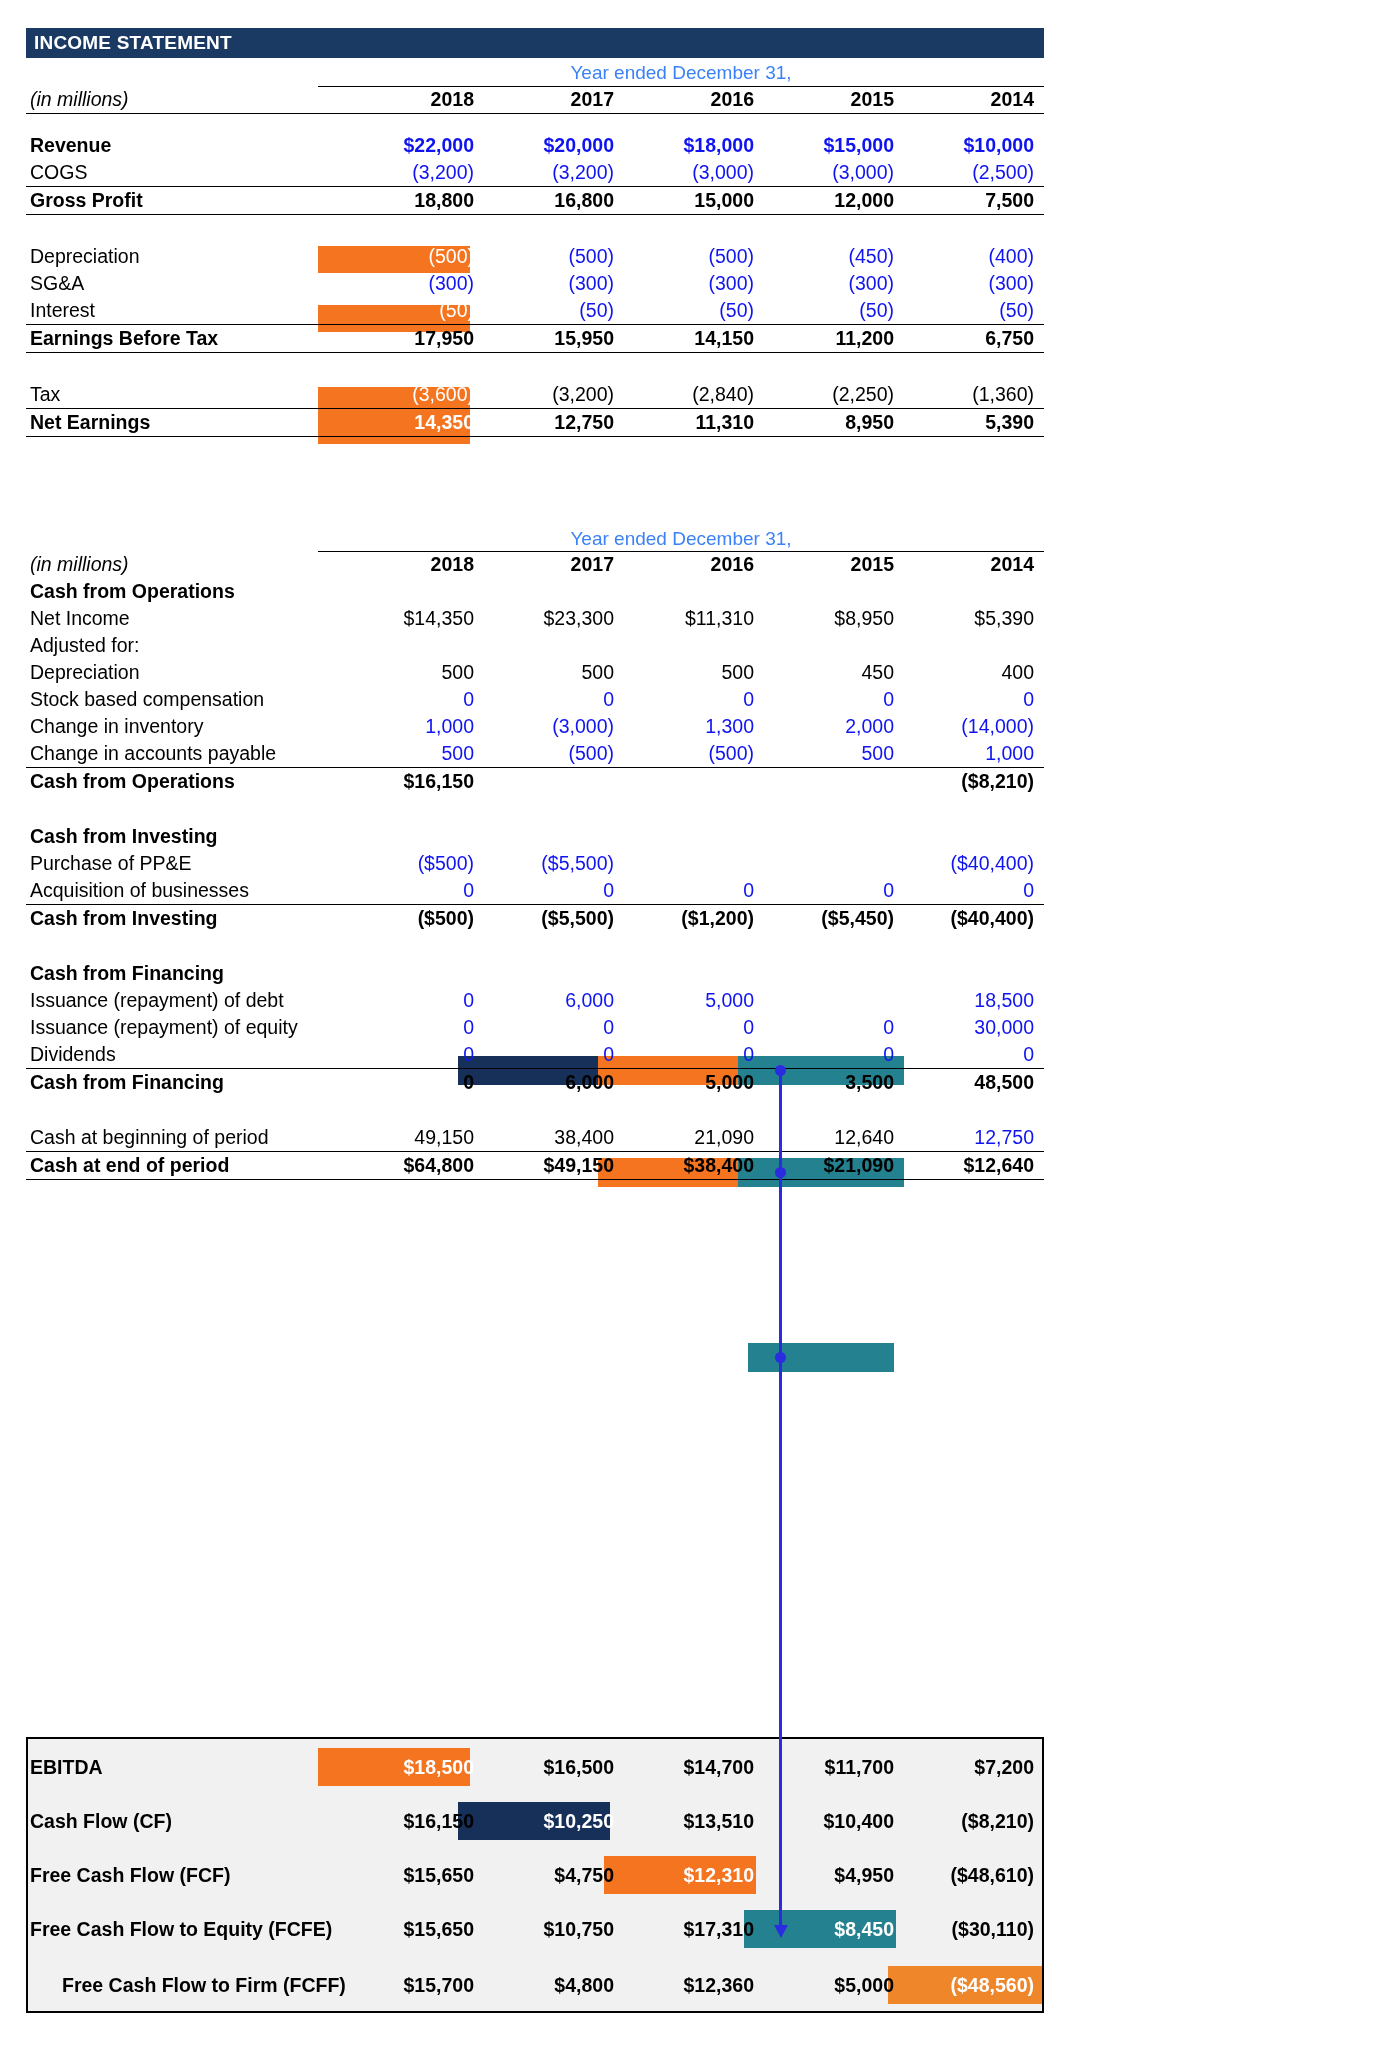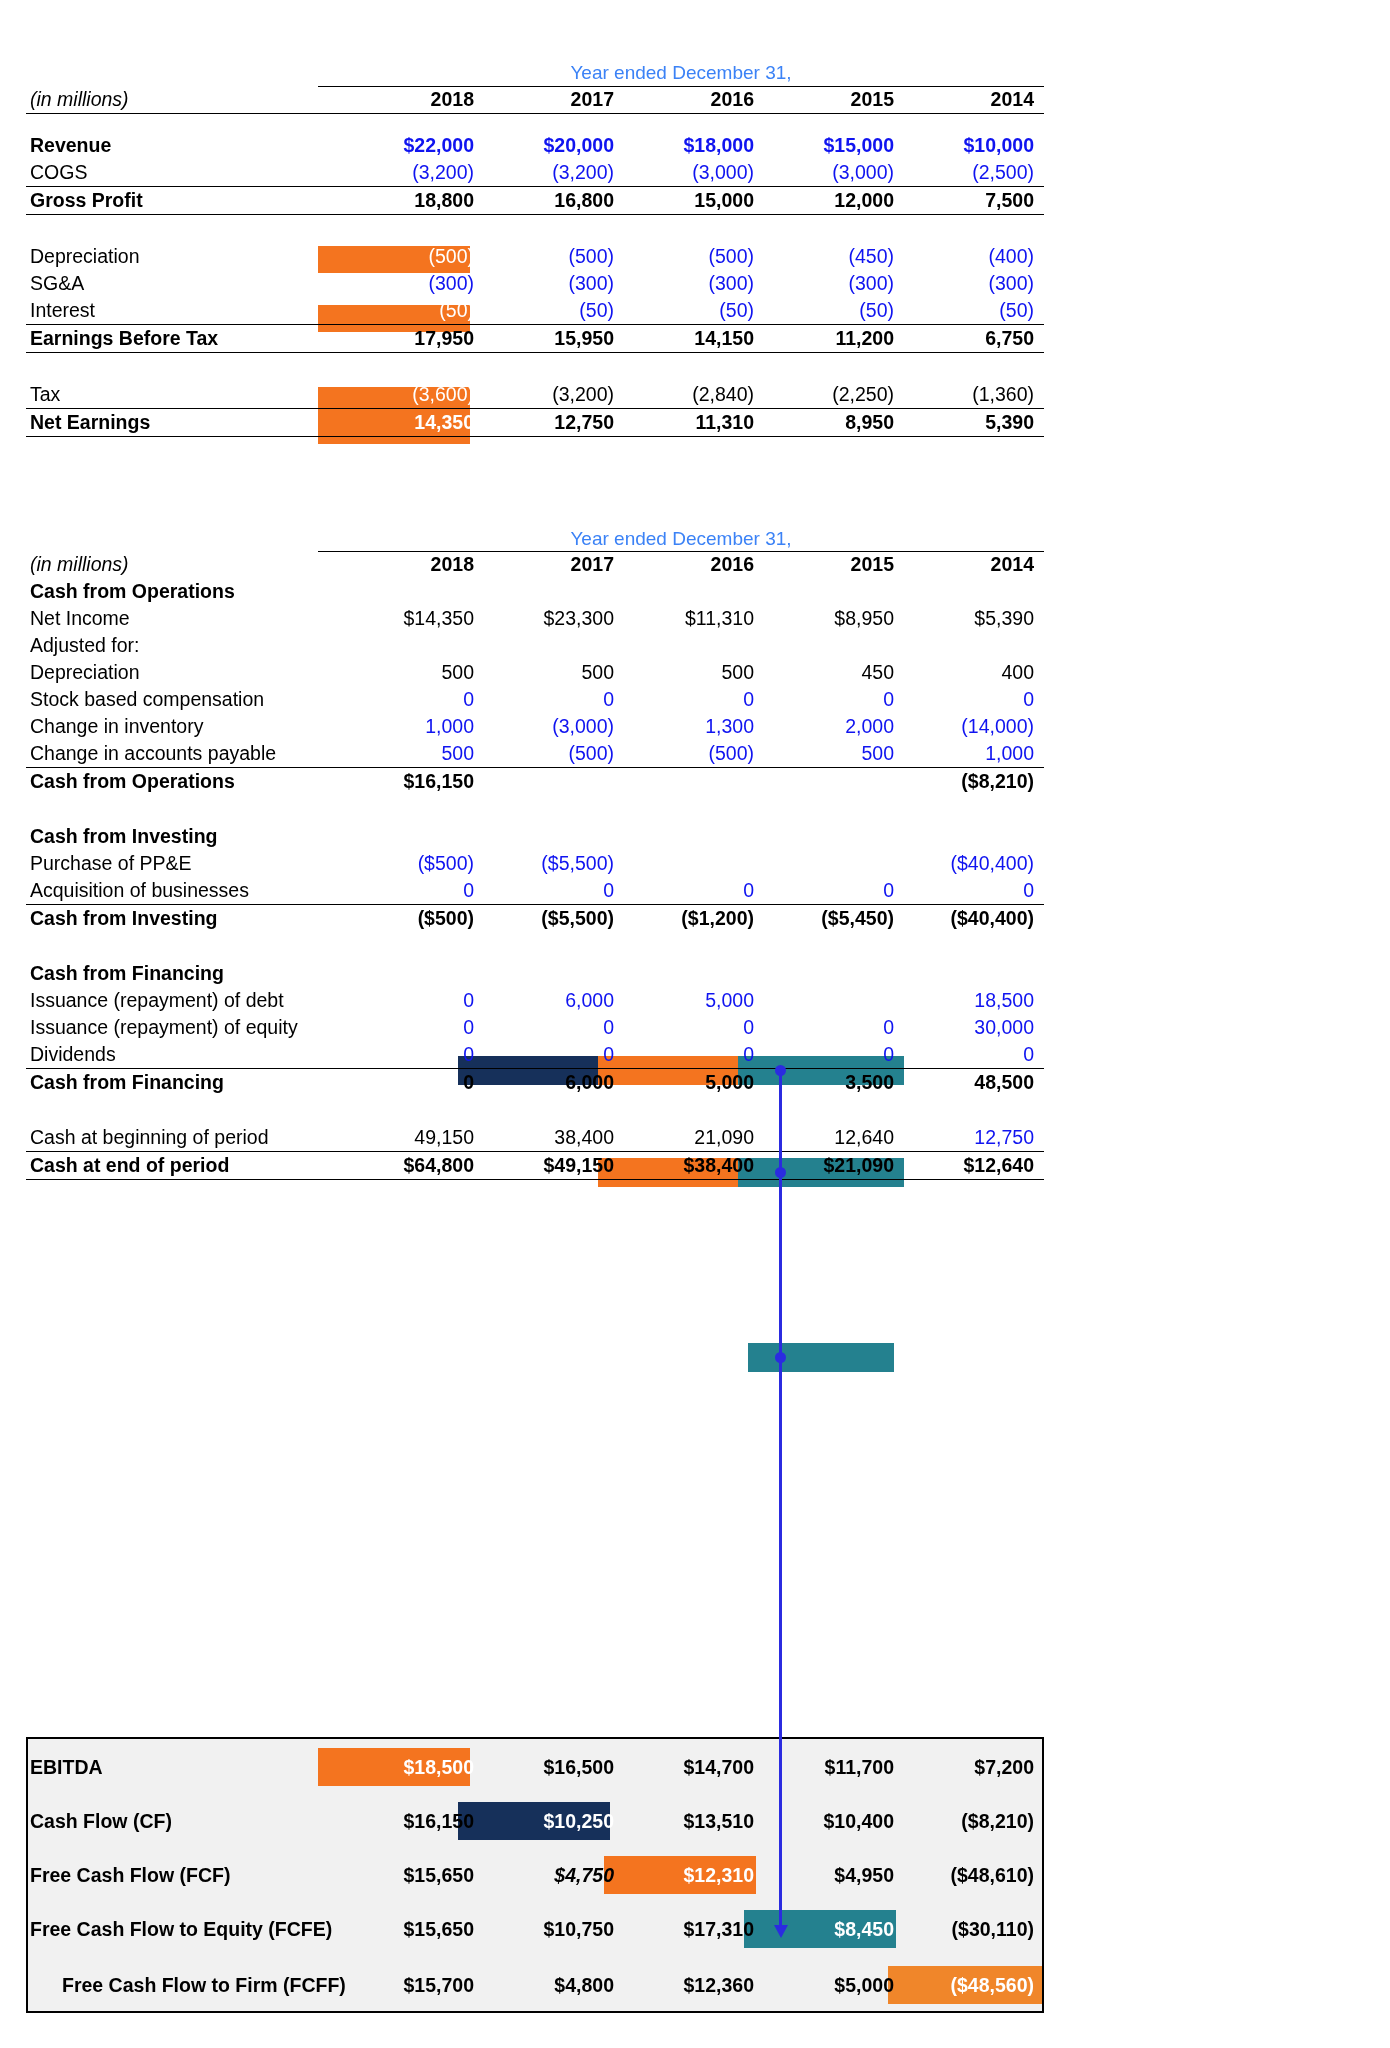--- a/index.html
+++ b/index.html
@@ -79,20 +79,23 @@
     position:absolute;width:0;height:0;
     border-left:7px solid transparent;border-right:7px solid transparent;
     border-top:13px solid #2b2be0;
   }
 </style>
 </head>
 <body>
 
 <div class="page">
 
+  <div class="banner" style="top:28px;">
+    <span>INCOME STATEMENT</span>
+  </div>
 
   <div class="yrcap" style="top:62px;left:318px;width:726px;">Year ended December 31,</div>
   <div class="yrline" style="top:86px;left:318px;width:726px;"></div>
 
   <div class="hl hl-orange" style="left:318px;top:246px;width:152px;height:27px;"></div>
   <div class="hl hl-orange" style="left:318px;top:305px;width:152px;height:27px;"></div>
   <div class="hl hl-orange" style="left:318px;top:387px;width:152px;height:28px;"></div>
   <div class="hl hl-orange" style="left:318px;top:415px;width:152px;height:29px;"></div>
 
   <table class="stmt" style="top:86px;">
@@ -425,21 +428,21 @@
         <td class="num b" style="height:38px;line-height:38px;">$13,510</td>
         <td class="num b" style="height:38px;line-height:38px;">$10,400</td>
         <td class="num b" style="height:38px;line-height:38px;">($8,210)</td>
       </tr>
       <tr>
           <td colspan="6" style="height:16px;"></td>
         </tr>
       <tr>
         <td class="lab b" style="height:38px;line-height:38px;">Free Cash Flow (FCF)</td>
         <td class="num b" style="height:38px;line-height:38px;">$15,650</td>
-        <td class="num b" style="height:38px;line-height:38px;font-style:italic;">$4,750</td>
+        <td class="num b" style="height:38px;line-height:38px;">$4,750</td>
         <td class="num b white" style="height:38px;line-height:38px;">$12,310</td>
         <td class="num b" style="height:38px;line-height:38px;">$4,950</td>
         <td class="num b" style="height:38px;line-height:38px;">($48,610)</td>
       </tr>
       <tr>
           <td colspan="6" style="height:16px;"></td>
         </tr>
       <tr>
         <td class="lab b" style="height:38px;line-height:38px;">Free Cash Flow to Equity (FCFE)</td>
         <td class="num b" style="height:38px;line-height:38px;">$15,650</td>

